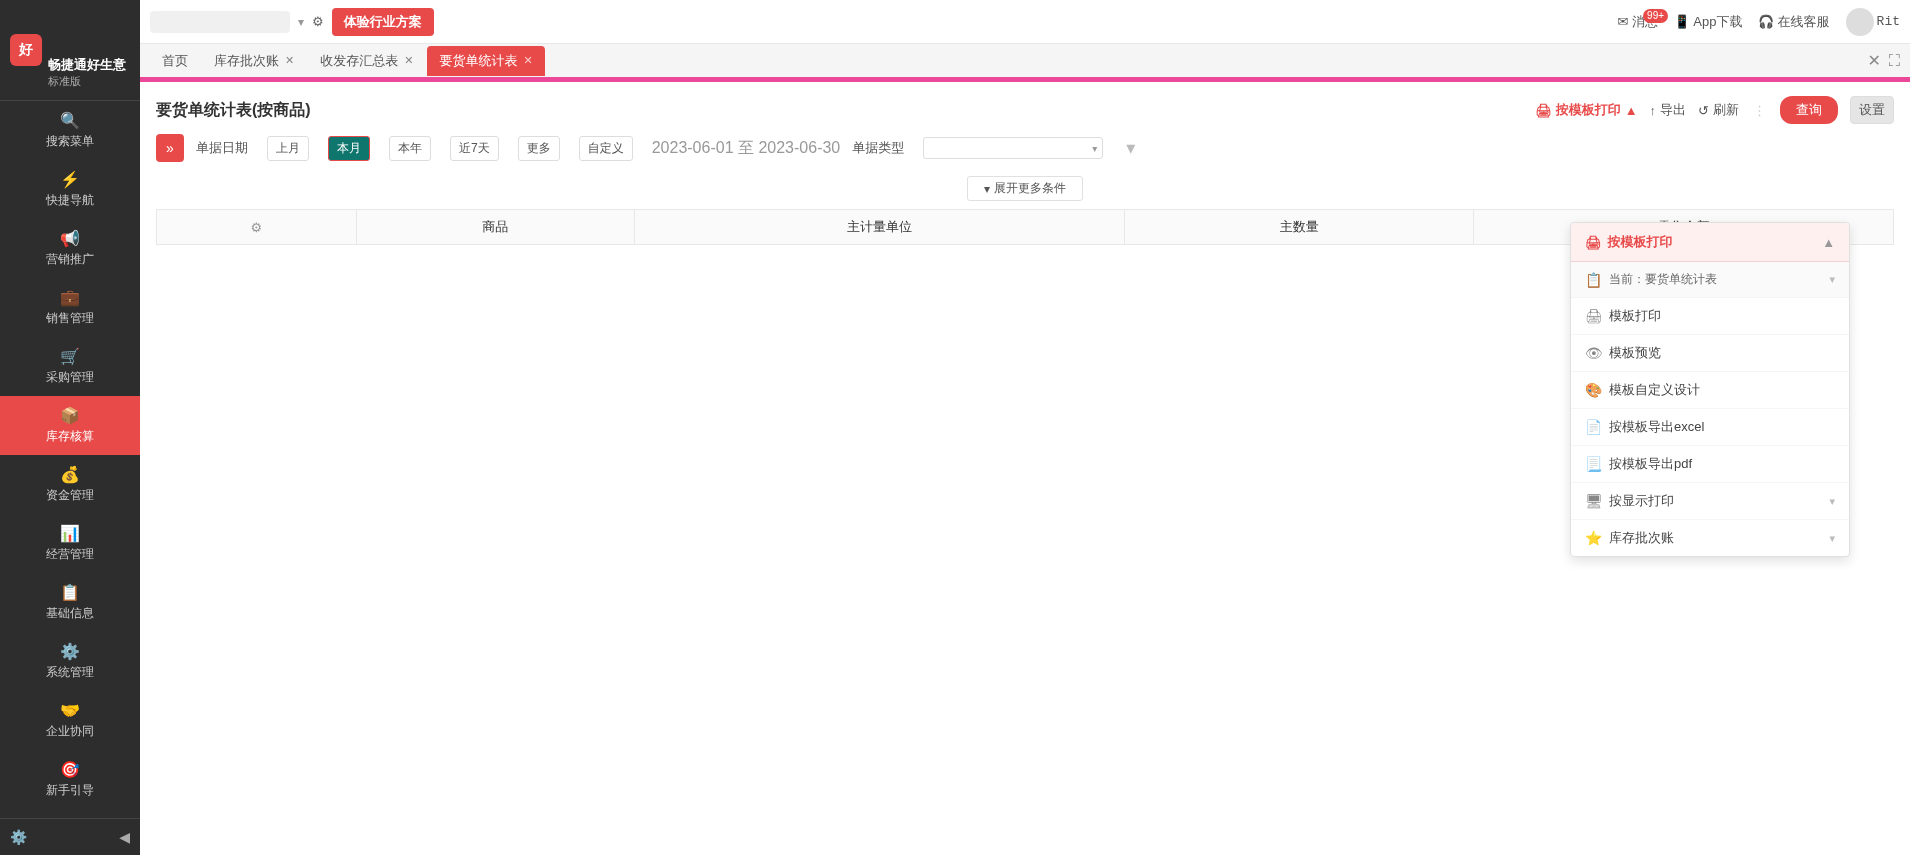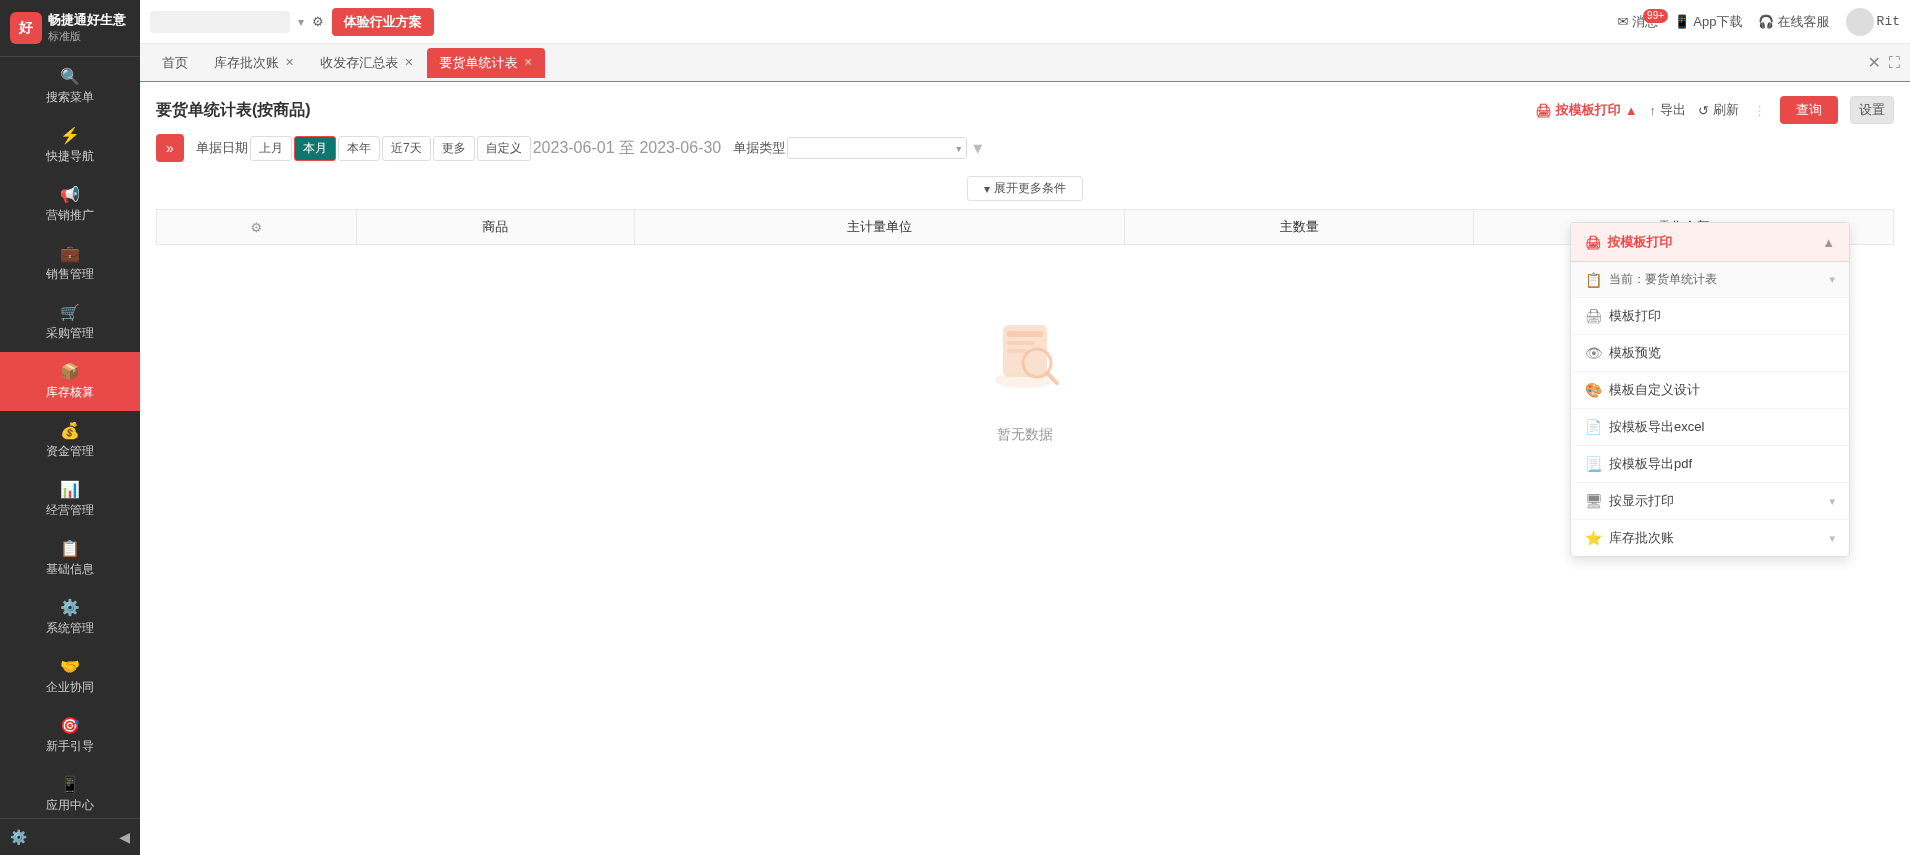--- a/index.html
+++ b/index.html
@@ -31,20 +31,21 @@
       color: white;
       font-weight: bold;
       font-size: 14px;
       flex-shrink: 0;
     }
     .sidebar-logo-text {
       margin-left: 6px;
       color: #fff;
       font-size: 12px;
       line-height: 1.3;
+      margin-top: 45px;
     }
     .sidebar-logo-text .brand { font-size: 13px; font-weight: bold; }
     .sidebar-logo-text .edition { color: #aaa; font-size: 11px; }
     .sidebar-nav {
       flex: 1;
       overflow-y: auto;
     }
     .sidebar-nav::-webkit-scrollbar { width: 4px; }
     .sidebar-nav::-webkit-scrollbar-thumb { background: #555; }
     .sidebar-item {
@@ -146,21 +147,21 @@
     .avatar-circle {
       width: 28px;
       height: 28px;
       background: #ddd;
       border-radius: 50%;
     }
 
     
     .tabbar {
       background: #f5f5f5;
-      border-bottom: 1px solid #ec4899;
+      border-bottom: 5px solid #ec4899;
       display: flex;
       align-items: center;
       padding: 0 10px;
       height: 38px;
       flex-shrink: 0;
       gap: 2px;
     }
     .tab {
       display: flex;
       align-items: center;
@@ -230,21 +231,21 @@
       cursor: pointer;
     }
     .action-btn.active-dropdown {
       color: #e84a4a;
       font-weight: bold;
     }
     .query-btn {
       background: #e84a4a;
       color: white;
       border: none;
-      border-radius: 4px;
+      border-radius: 12px;
       padding: 5px 16px;
       font-size: 13px;
       cursor: pointer;
     }
     .settings-btn {
       border: 1px solid #ddd;
       background: #e5e5e5;
       color: #555;
       border-radius: 4px;
       padding: 4px 8px;
@@ -269,21 +270,21 @@
       border-radius: 4px;
       cursor: pointer;
       display: flex;
       align-items: center;
       justify-content: center;
       font-size: 14px;
     }
     .filter-group {
       display: flex;
       align-items: center;
-      gap: 2px;
+      gap: 19px;
       font-size: 13px;
       color: #333;
     }
     .filter-label { color: #555; white-space: nowrap; }
     .date-btn {
       padding: 3px 8px;
       border: 1px solid #ddd;
       border-radius: 3px;
       background: white;
       cursor: pointer;
@@ -640,35 +641,20 @@
             <th>主计量单位</th>
             <th>主数量</th>
             <th>零售金额</th>
           </tr>
         </thead>
         <tbody>
         </tbody>
       </table>
     </div>
 
-    <div class="empty-state">
-      <div class="empty-icon">
-        
-        <svg width="100" height="90" viewBox="0 0 100 90">
-          <ellipse cx="50" cy="75" rx="30" ry="8" fill="#f5d5c0" opacity="0.5"></ellipse>
-          <rect x="28" y="20" width="44" height="52" rx="6" fill="#f7c4a0" opacity="0.85"></rect>
-          <rect x="32" y="26" width="36" height="6" rx="2" fill="#f0a070" opacity="0.7"></rect>
-          <rect x="32" y="36" width="28" height="4" rx="2" fill="#f0a070" opacity="0.6"></rect>
-          <rect x="32" y="44" width="20" height="4" rx="2" fill="#f0a070" opacity="0.5"></rect>
-          <circle cx="62" cy="58" r="14" fill="none" stroke="#f0a070" stroke-width="3" opacity="0.9"></circle>
-          <line x1="72" y1="68" x2="82" y2="78" stroke="#f0a070" stroke-width="4" stroke-linecap="round" opacity="0.9"></line>
-        </svg>
-      </div>
-      <span class="empty-text">暂无数据</span>
-    </div>
 
     <div class="dropdown-menu">
       <div class="dropdown-header">
         <div class="dropdown-header-left">
           <span>🖨</span>
           <span>按模板打印</span>
         </div>
         <div class="dropdown-header-right">
           <span class="dropdown-arrow-btn">▲</span>
         </div>

